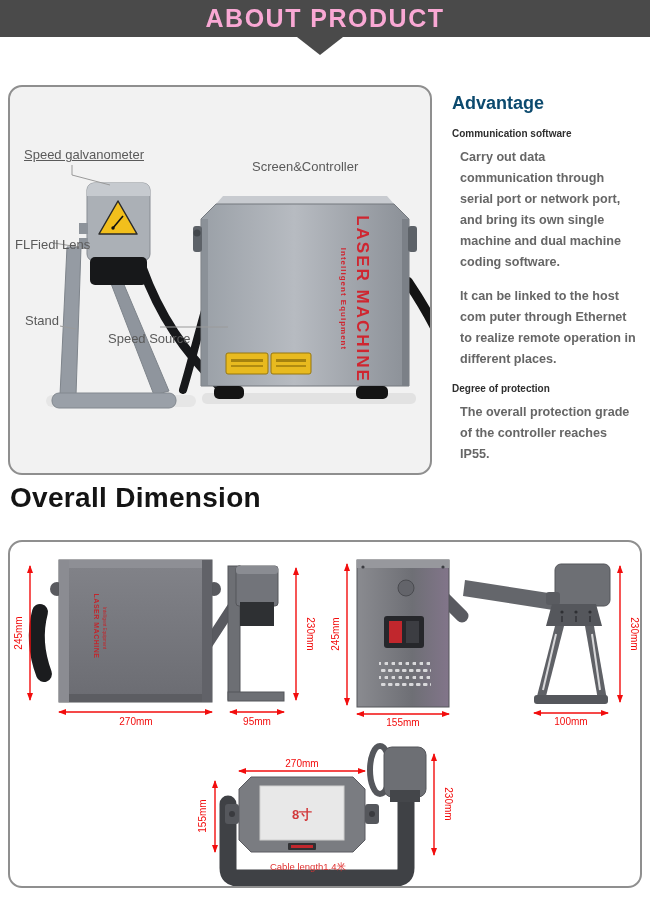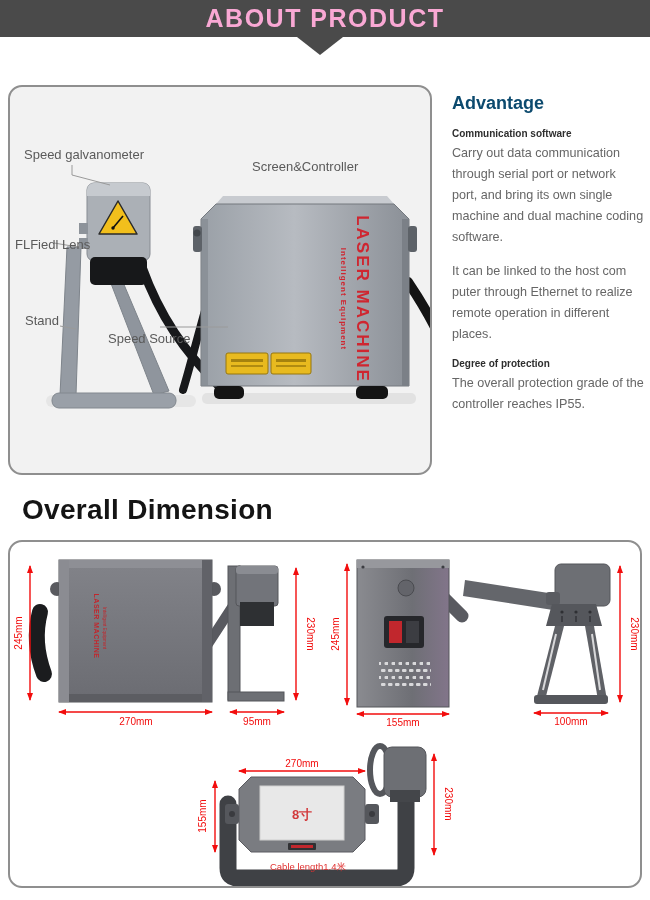--- a/index.html
+++ b/index.html
@@ -15,23 +15,23 @@
   
   .product-panel{position:absolute;left:8px;top:85px;width:420px;height:386px;
                  border:2px solid #8f8f8f;border-radius:14px;background:#f2f2f2;overflow:hidden;}
   .product-panel svg{position:absolute;left:0;top:0;}
   .plabel{position:absolute;font-size:13px;color:#5a5a5a;white-space:nowrap;}
   
   .advantage{position:absolute;left:452px;top:93px;width:192px;}
   .advantage h3{margin:0 0 14px 0;font-size:18px;color:#0c4a6e;font-weight:800;}
   .adv-sec{margin-bottom:13px;}
   .adv-sec h4{margin:0 0 4px 0;font-size:10px;color:#2e2e2e;font-weight:700;}
-  .adv-sec p{margin:0;font-size:12.6px;line-height:21px;color:#666;}
-  
-  .dim-title{position:absolute;left:10px;top:482px;margin:12px;font-size:28px;font-weight:800;
+  .adv-sec p{margin:8px;font-size:12.6px;line-height:21px;color:#666;font-weight:bold;}
+  
+  .dim-title{position:absolute;left:10px;top:482px;margin:0;font-size:28px;font-weight:800;
              color:#141414;letter-spacing:.3px;}
   .dim-panel{position:absolute;left:8px;top:540px;width:630px;height:344px;
              border:2px solid #8f8f8f;border-radius:14px;background:#fff;overflow:hidden;}
   .dim-panel svg{position:absolute;left:0;top:0;font-family:"Liberation Sans",sans-serif;}
   .dimlab{fill:#f20d0d;font-size:10px;}
   .arr{stroke:#f20d0d;stroke-width:1.4;}
   svg text{font-family:"Liberation Sans",sans-serif;}
 </style>
 </head>
 <body>
@@ -103,21 +103,21 @@
       </g>
 
       <g stroke="#9a9a9a" stroke-width="1" fill="none">
         <polyline points="62,78 62,88 100,98"></polyline>
         <line x1="44" y1="156" x2="80" y2="162"></line>
         <line x1="50" y1="239" x2="66" y2="242"></line>
         <line x1="150" y1="240" x2="218" y2="240"></line>
       </g>
     </svg>
 
-    <div class="plabel" style="left:14px;top:60px;">Speed galvanometer</div>
+    <div class="plabel" style="left:14px;top:60px;text-decoration:underline;">Speed galvanometer</div>
     <div class="plabel" style="left:5px;top:150px;text-align:right;">FLFiedl Lens</div>
     <div class="plabel" style="left:15px;top:226px;">Stand</div>
     <div class="plabel" style="left:98px;top:244px;">Speed Source</div>
     <div class="plabel" style="left:242px;top:72px;">Screen&amp;Controller</div>
   </section>
 
   <aside class="advantage">
     <h3>Advantage</h3>
     <div class="adv-sec">
       <h4>Communication software</h4>

